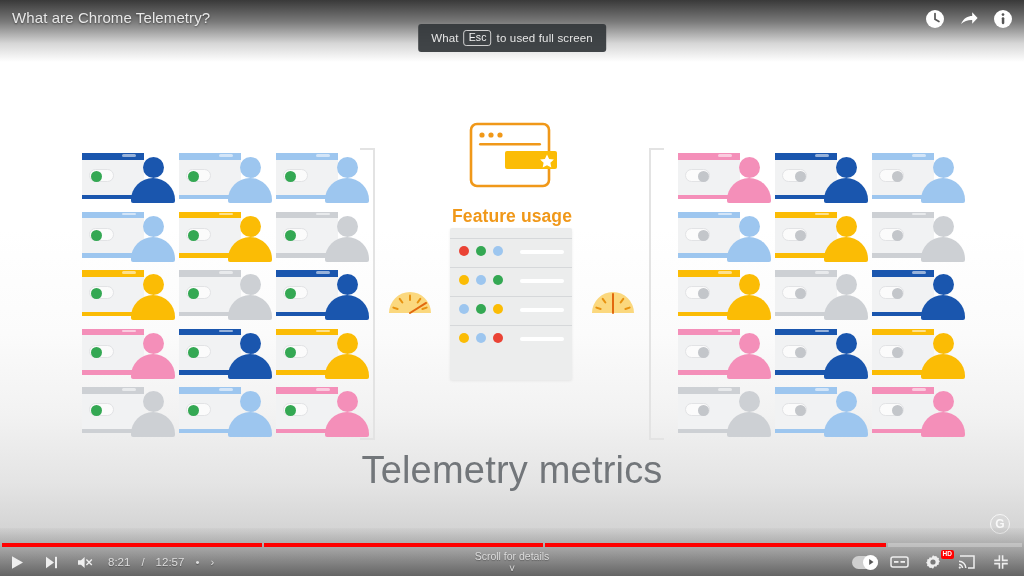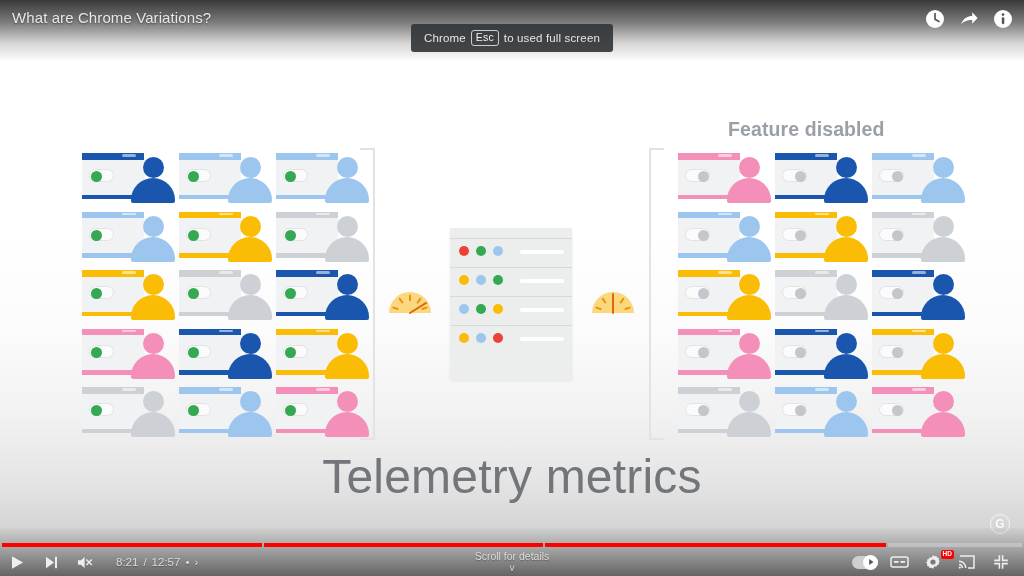--- a/index.html
+++ b/index.html
@@ -63,21 +63,21 @@
   
   .col-heading {
     position: absolute; font-size: 19.5px; font-weight: bold;
     color: #9aa0a6; letter-spacing: .1px; white-space: nowrap;
   }
   #heading-left  { left: 127px; top: 117px; }
   #heading-right { left: 728px; top: 118px; }
 
   #bottom-title {
     position: absolute; left: 0; right: 0; top: 449px;
-    text-align: center; font-size: 48px; color: #72767a;
+    text-align: center; font-size: 38px; color: #72767a;
     letter-spacing: .2px;
   }
 
   
   .grid {
     position: absolute; display: grid;
     grid-template-columns: repeat(3, 96px);
     grid-template-rows: repeat(5, 57.5px);
     column-gap: 1px; row-gap: 1px;
   }
@@ -194,22 +194,22 @@
 
   #controls {
     position: absolute; left: 0; bottom: 0; width: 1024px; height: 28px;
     z-index: 53; display: flex; align-items: center; color: #e8e8e8;
   }
   .cbtn {
     width: 34px; height: 28px; display: flex; align-items: center;
     justify-content: center; cursor: pointer;
   }
   #time-and-chapter {
-    display: flex; align-items: center; gap: 5px;
-    font-size: 11.5px; color: #ddd; margin-left: 14px;
+    display: flex; align-items: center; gap: 11px;
+    font-size: 11.5px; color: #ddd; margin-left: 6px;
     text-shadow: 0 1px 1px rgba(0,0,0,.3); white-space: nowrap;
   }
   #chapter-link { cursor: pointer; }
   #scroll-hint {
     position: absolute; left: 50%; transform: translateX(-50%);
     bottom: 2px; z-index: 54; text-align: center;
     color: #dcdcdc; font-size: 10.5px; line-height: 1.15; cursor: pointer;
     text-shadow: 0 1px 1px rgba(0,0,0,.3);
   }
   #right-controls {
@@ -237,21 +237,20 @@
     display:flex; align-items:center; justify-content:center;
   }
 </style>
 </head>
 <body>
 
 <div id="stage">
 
   <div id="slide">
 
-    <div class="col-heading" id="heading-right">Feature disabled</div>
 
     <div class="grid" id="grid-left">
         <div class="ucard">
           <div class="win">
             <div class="win-top" style="background: rgb(26, 86, 174);">
               <div class="win-dots"></div>
             </div>
             <div class="win-bot" style="background: rgb(26, 86, 174);"></div>
             <div class="toggle on">
               <div class="knob"></div>
@@ -697,20 +696,34 @@
           <div class="avatar">
             <div class="av-head" style="background: rgb(244, 143, 185);"></div>
             <div class="av-body" style="background: rgb(244, 143, 185);"></div>
           </div>
         </div>
       </div>
 
     <div class="bracket" id="bracket-left"></div>
     <div class="bracket" id="bracket-right"></div>
 
+    <div id="feature-usage">
+      <span>
+        <svg width="108" height="78" viewBox="0 0 108 78">
+          <rect x="13" y="6" width="78" height="62" rx="6" ry="6" fill="none" stroke="#f09819" stroke-width="2.6"></rect>
+          <circle cx="24" cy="17" r="2.6" fill="#f09819"></circle>
+          <circle cx="33" cy="17" r="2.6" fill="#f09819"></circle>
+          <circle cx="42" cy="17" r="2.6" fill="#f09819"></circle>
+          <rect x="21" y="25" width="62" height="2.6" rx="1.3" fill="#f09819"></rect>
+          <rect x="47" y="33" width="52" height="18" rx="2" fill="#fbbc05"></rect>
+          <path d="M89 36.5 l2.1 4.4 4.8.6 -3.5 3.3 .9 4.8 -4.3-2.3 -4.3 2.3 .9-4.8 -3.5-3.3 4.8-.6z" fill="#ffffff"></path>
+        </svg>
+      </span>
+      <div id="fu-label">Feature usage</div>
+    </div>
 
     <div id="backend-card">
       <div id="backend-rows">
           <div class="be-row">
             <div class="be-dot" style="background: rgb(234, 67, 53);"></div>
             <div class="be-dot" style="background: rgb(52, 168, 83);"></div>
             <div class="be-dot" style="background: rgb(157, 198, 239);"></div>
             <div class="be-bar"></div>
           </div>
           <div class="be-row">
@@ -751,21 +764,21 @@
           <line x1="31.64120827980215" y1="17.482779073125684" x2="34.28624191511828" y2="13.84220259843842" stroke="#e8920f" stroke-width="2" stroke-linecap="round"></line>
           <line x1="36.363734711837" y1="23.982779073125684" x2="40.64348903516519" y2="22.59220259843842" stroke="#e8920f" stroke-width="2" stroke-linecap="round"></line>
       <line x1="24" y1="28" x2="24" y2="9" stroke="#e2680f" stroke-width="2" stroke-linecap="round"></line>
     </svg></div>
 
     <div id="bottom-title">Telemetry metrics</div>
   </div>
 
   <div id="top-scrim"></div>
 
-  <div id="video-title">What are Chrome Variations?</div>
+  <div id="video-title">What are Chrome Telemetry?</div>
 
   <div id="top-icons">
     <div class="topicon">
       <svg width="20" height="20" viewBox="0 0 20 20">
         <circle cx="10" cy="10" r="9" fill="#fff"></circle>
         <path d="M10 4.6v5.6l3.9 2.3" stroke="#555" stroke-width="1.7" fill="none" stroke-linecap="round"></path>
       </svg>
     </div>
     <div class="topicon">
       <svg width="20" height="20" viewBox="0 0 20 20">
@@ -775,21 +788,21 @@
     <div class="topicon">
       <svg width="20" height="20" viewBox="0 0 20 20">
         <circle cx="10" cy="10" r="9" fill="#fff"></circle>
         <circle cx="10" cy="5.6" r="1.35" fill="#555"></circle>
         <rect x="8.8" y="8.2" width="2.5" height="7" rx="1.1" fill="#555"></rect>
       </svg>
     </div>
   </div>
 
   <div id="esc-pill">
-    <span>Chrome</span>
+    <span>What</span>
     <span id="esc-key">Esc</span>
     <span>to used full screen</span>
   </div>
 
   <div id="watermark">G</div>
 
   <div id="ctrl-scrim"></div>
 
   <div id="progress-wrap">
       <div class="chap" style="flex: 25.6 1 0%;">

